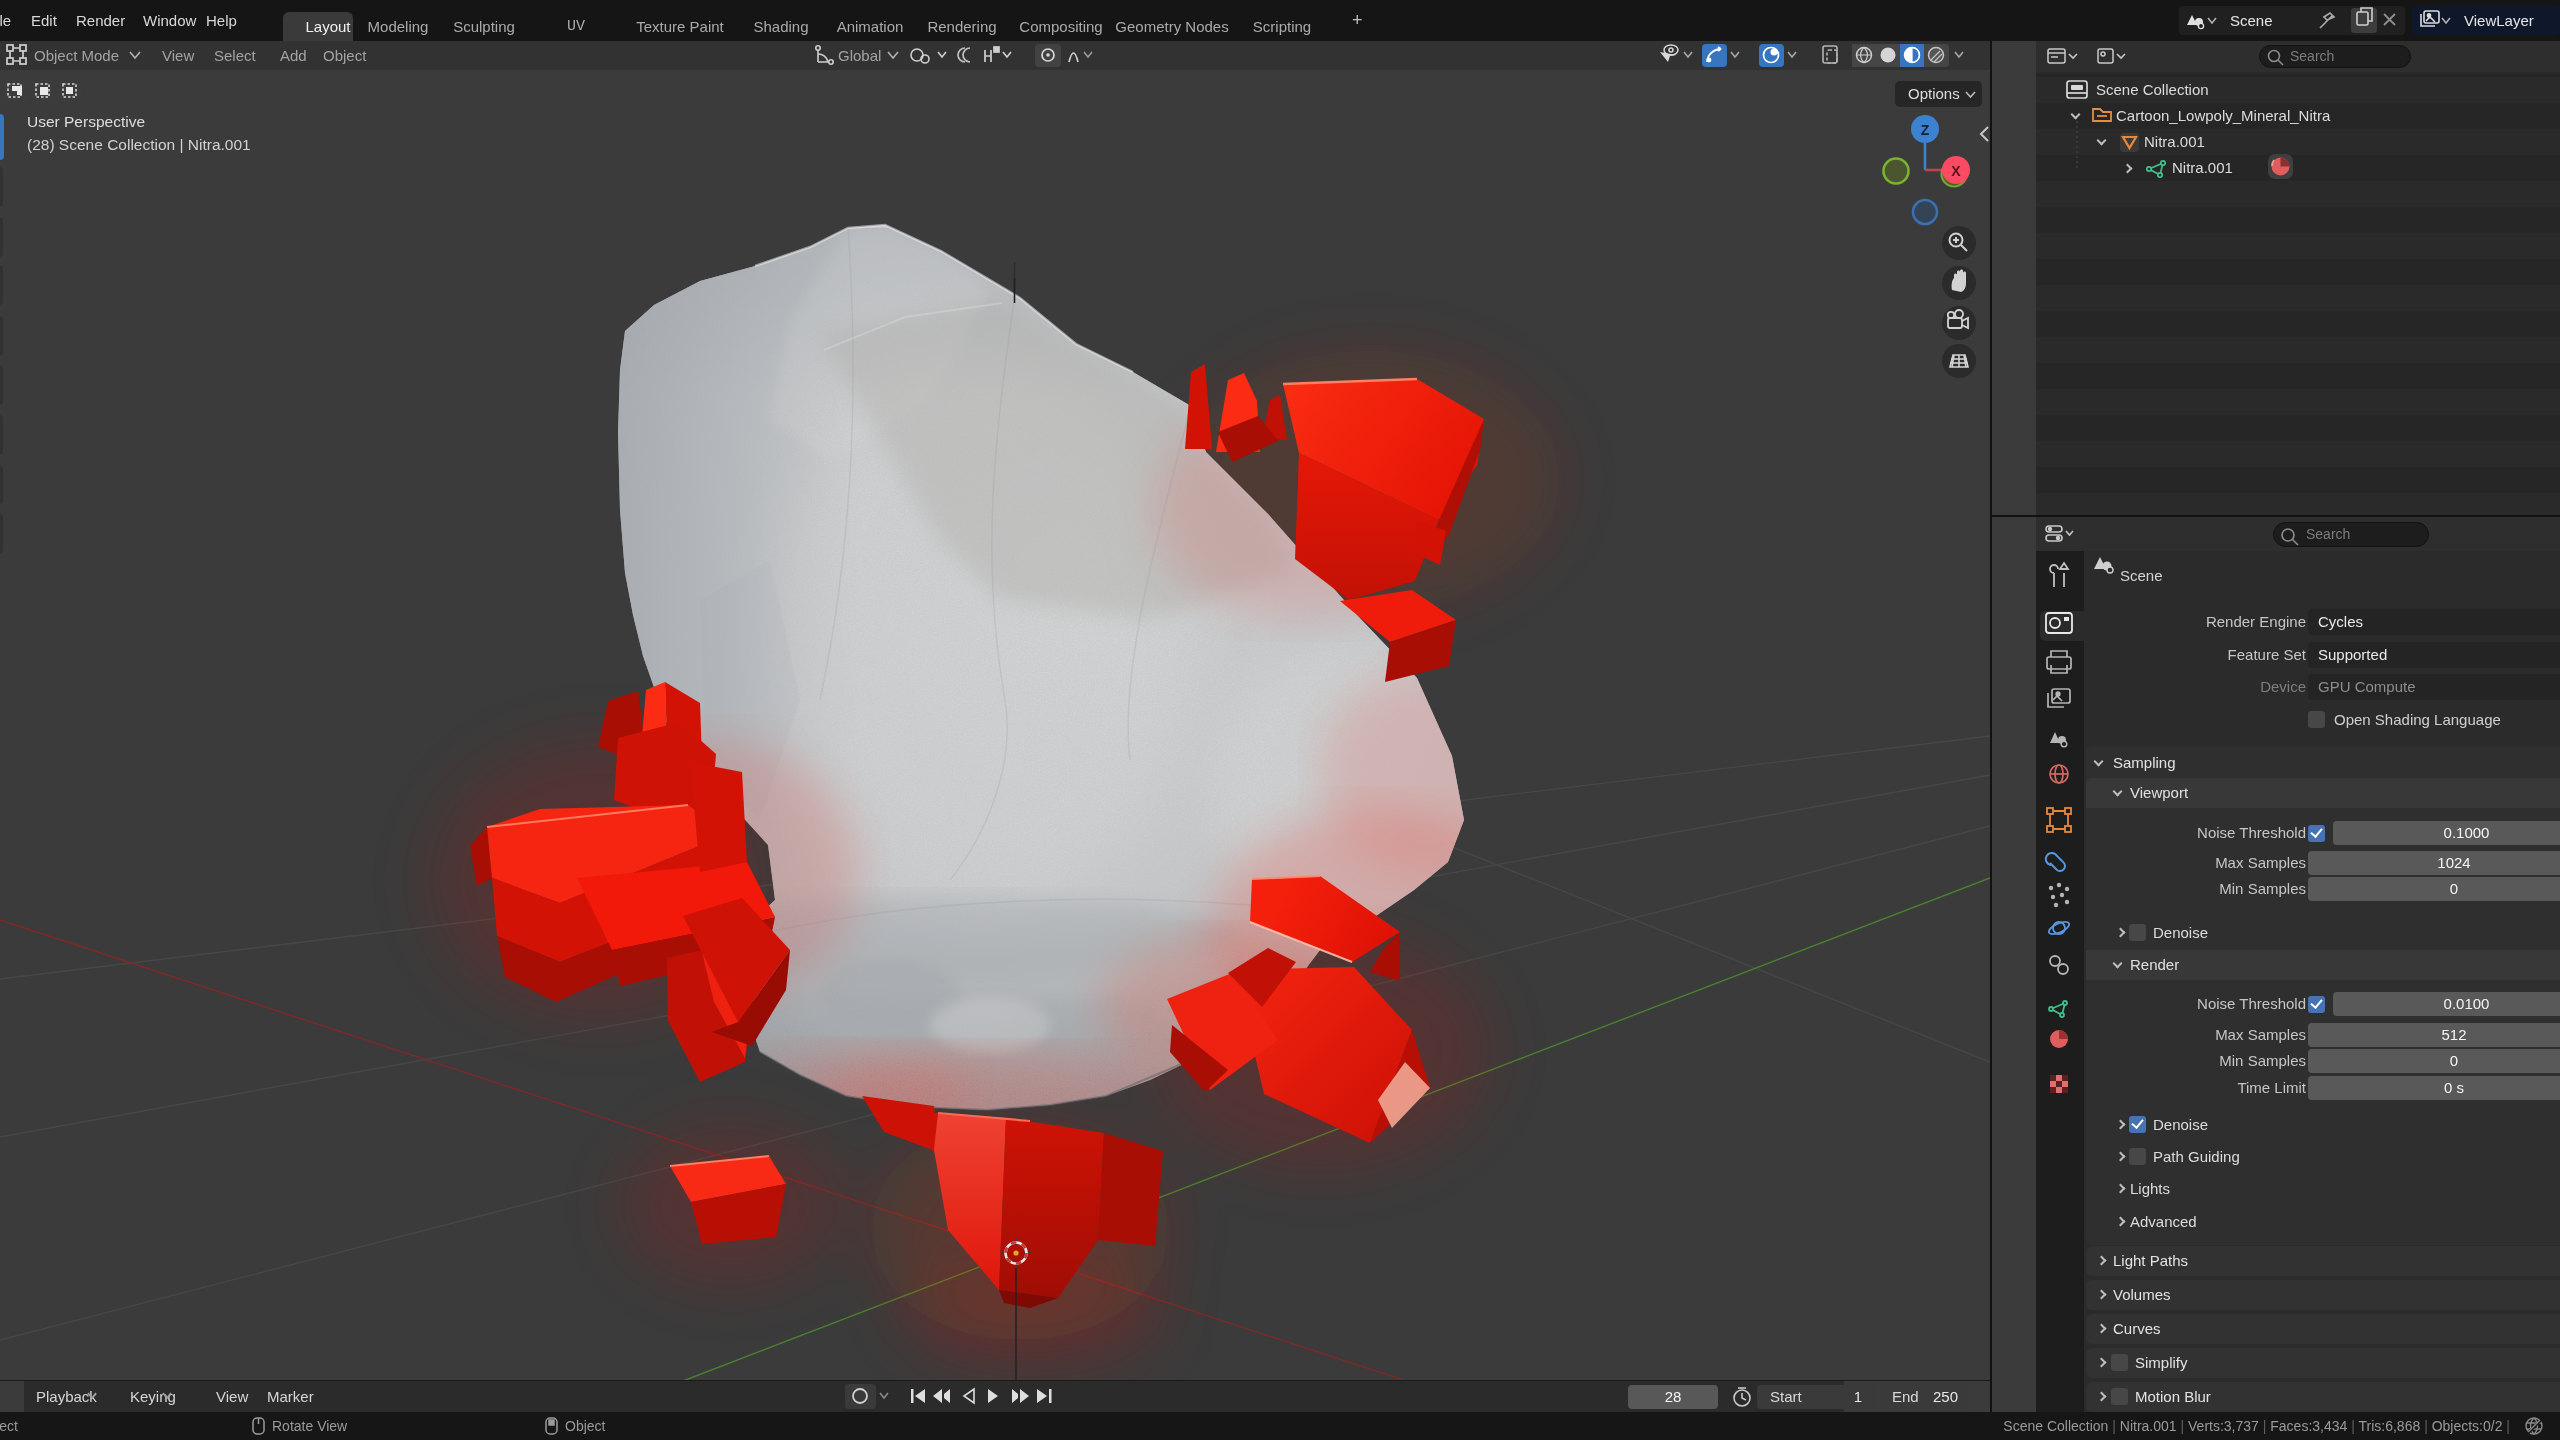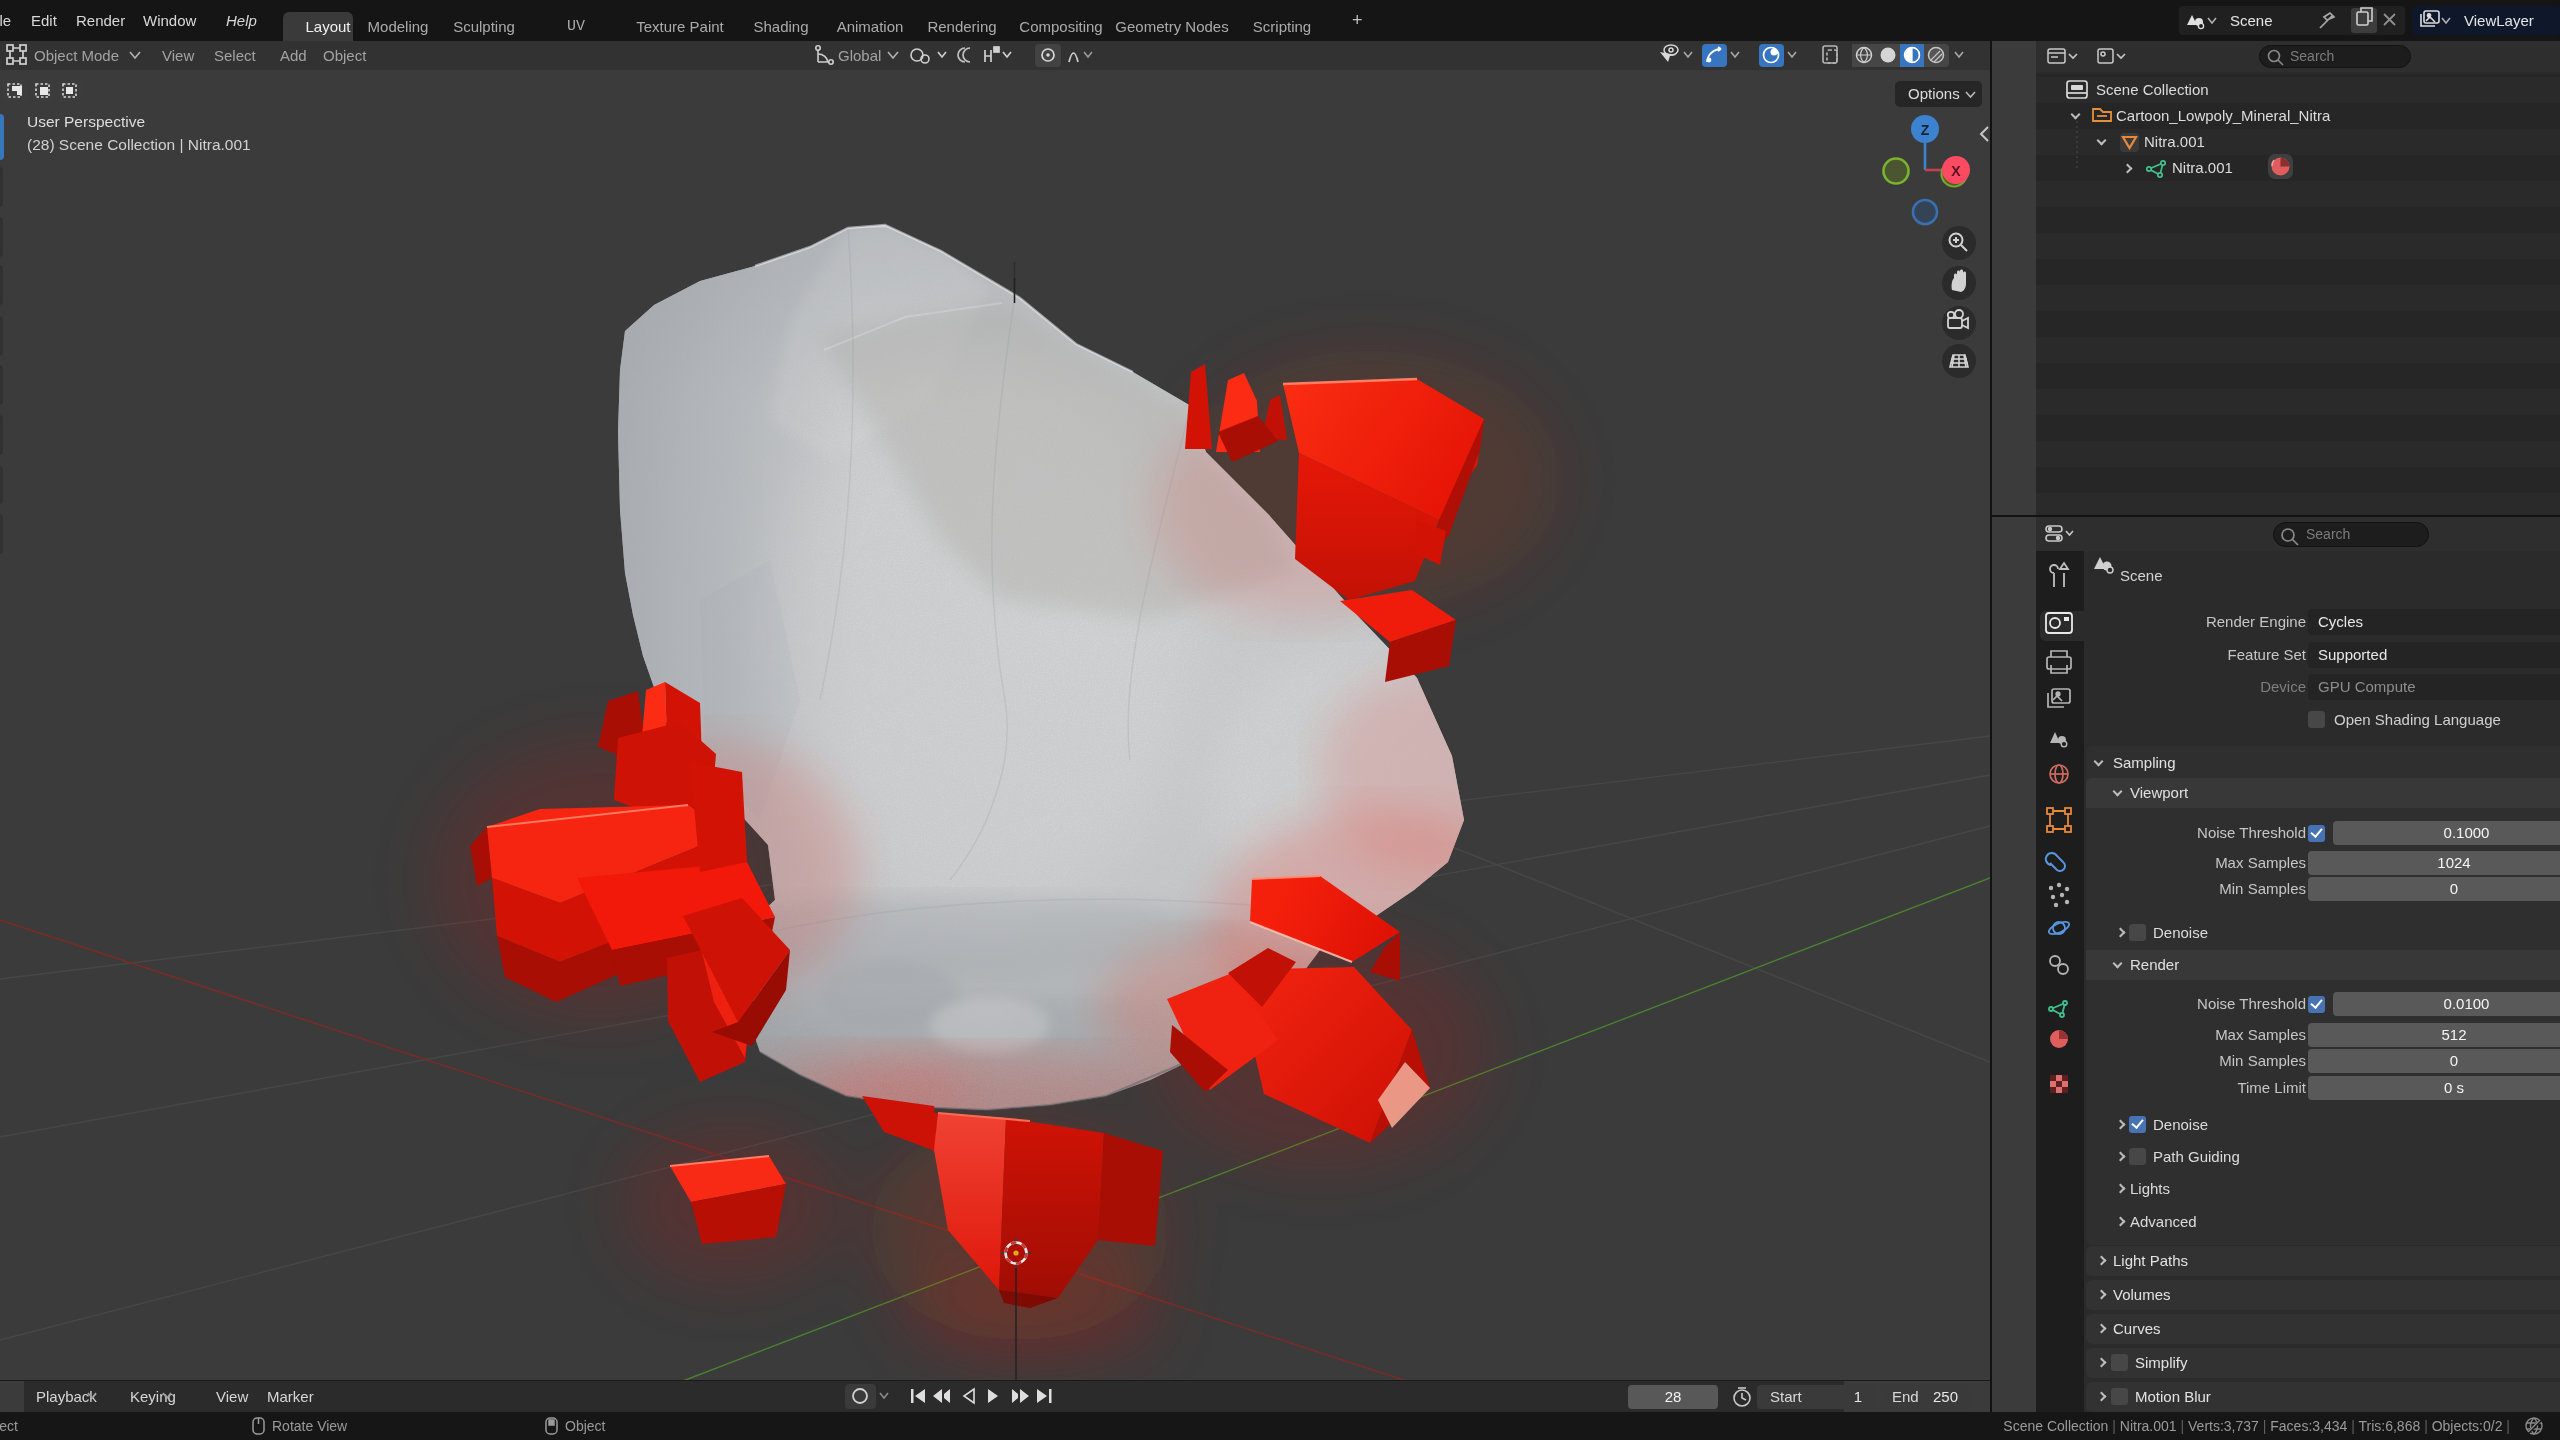--- a/index.html
+++ b/index.html
@@ -33,21 +33,21 @@
 .searchbox{position:absolute;background:#1d1d1d;border:1px solid #121212;border-radius:13px;color:#7c7c7c;font-size:14px;}
 </style>
 </head>
 <body>
 
 <div class="abs" id="topbar">
   <div class="menu" style="left:-13px;">File</div>
   <div class="menu" style="left:31px;">Edit</div>
   <div class="menu" style="left:76px;">Render</div>
   <div class="menu" style="left:143px;">Window</div>
-  <div class="menu" style="left:226px;font-style:italic;">Help</div>
+  <div class="menu" style="left:206px;">Help</div>
   <div class="tab active" style="left:283px;width:70px;padding-left:20px;">Layout</div>
   <div class="tab" style="left:360px;width:76px;">Modeling</div>
   <div class="tab" style="left:446px;width:76px;">Sculpting</div>
   <div class="tab" style="left:536px;width:80px;font-family:Liberation Mono, monospace;">UV Editing</div>
   <div class="tab" style="left:630px;width:100px;">Texture Paint</div>
   <div class="tab" style="left:748px;width:66px;">Shading</div>
   <div class="tab" style="left:830px;width:80px;">Animation</div>
   <div class="tab" style="left:922px;width:80px;">Rendering</div>
   <div class="tab" style="left:1014px;width:94px;">Compositing</div>
   <div class="tab" style="left:1112px;width:120px;">Geometry Nodes</div>

